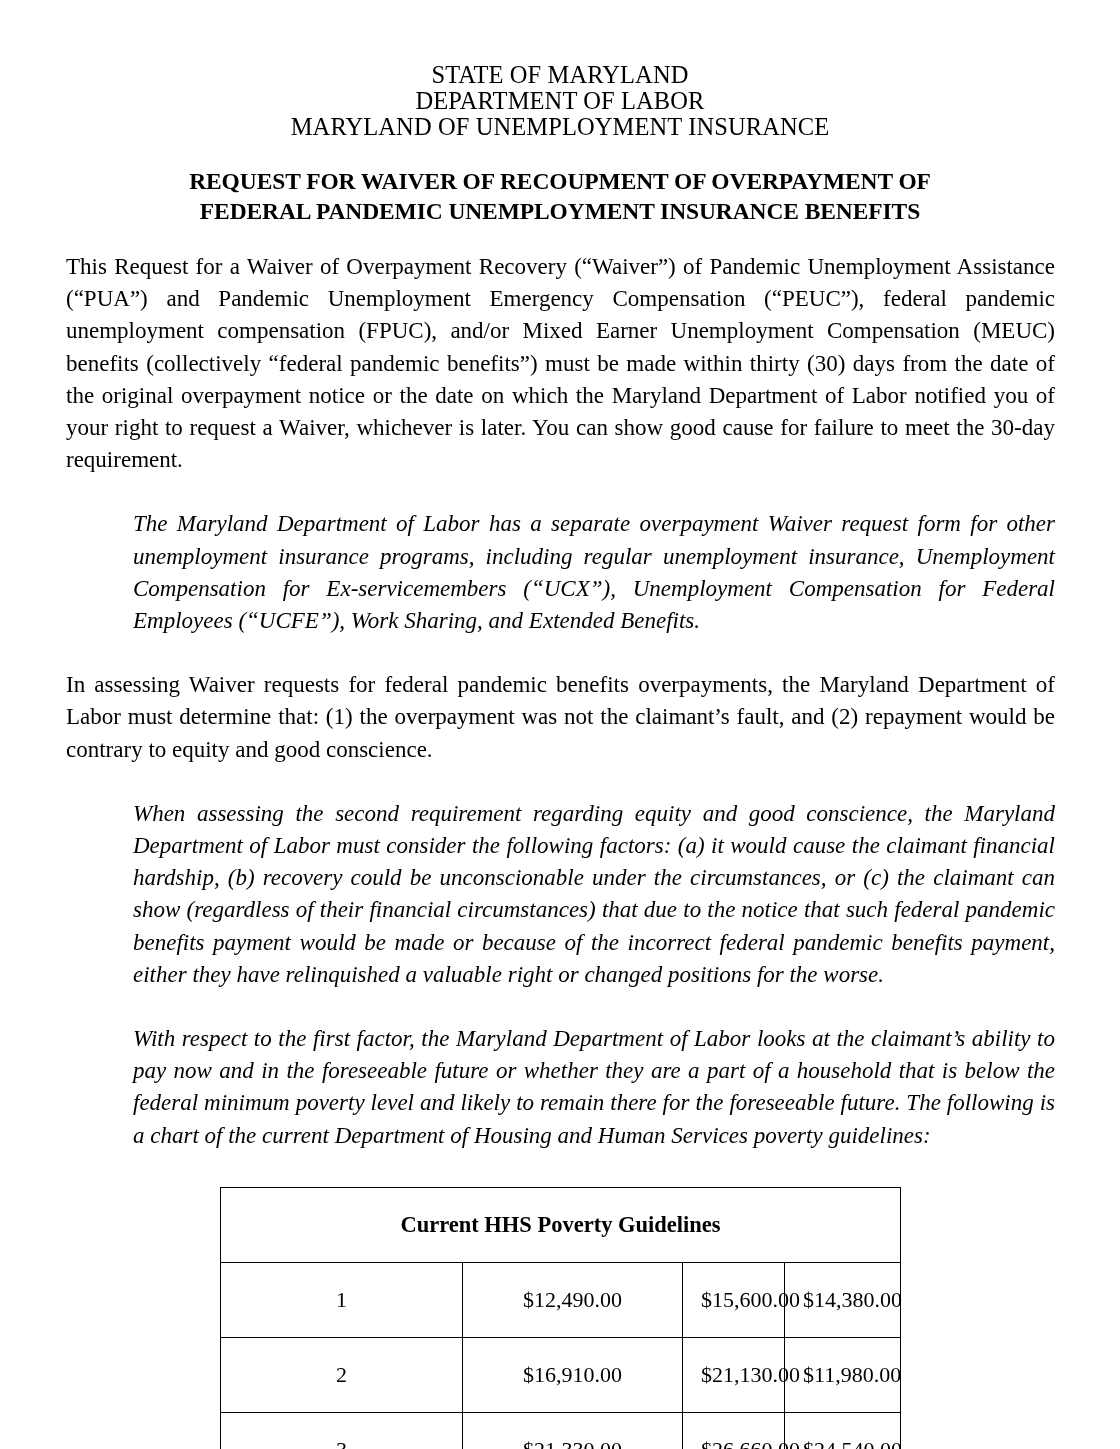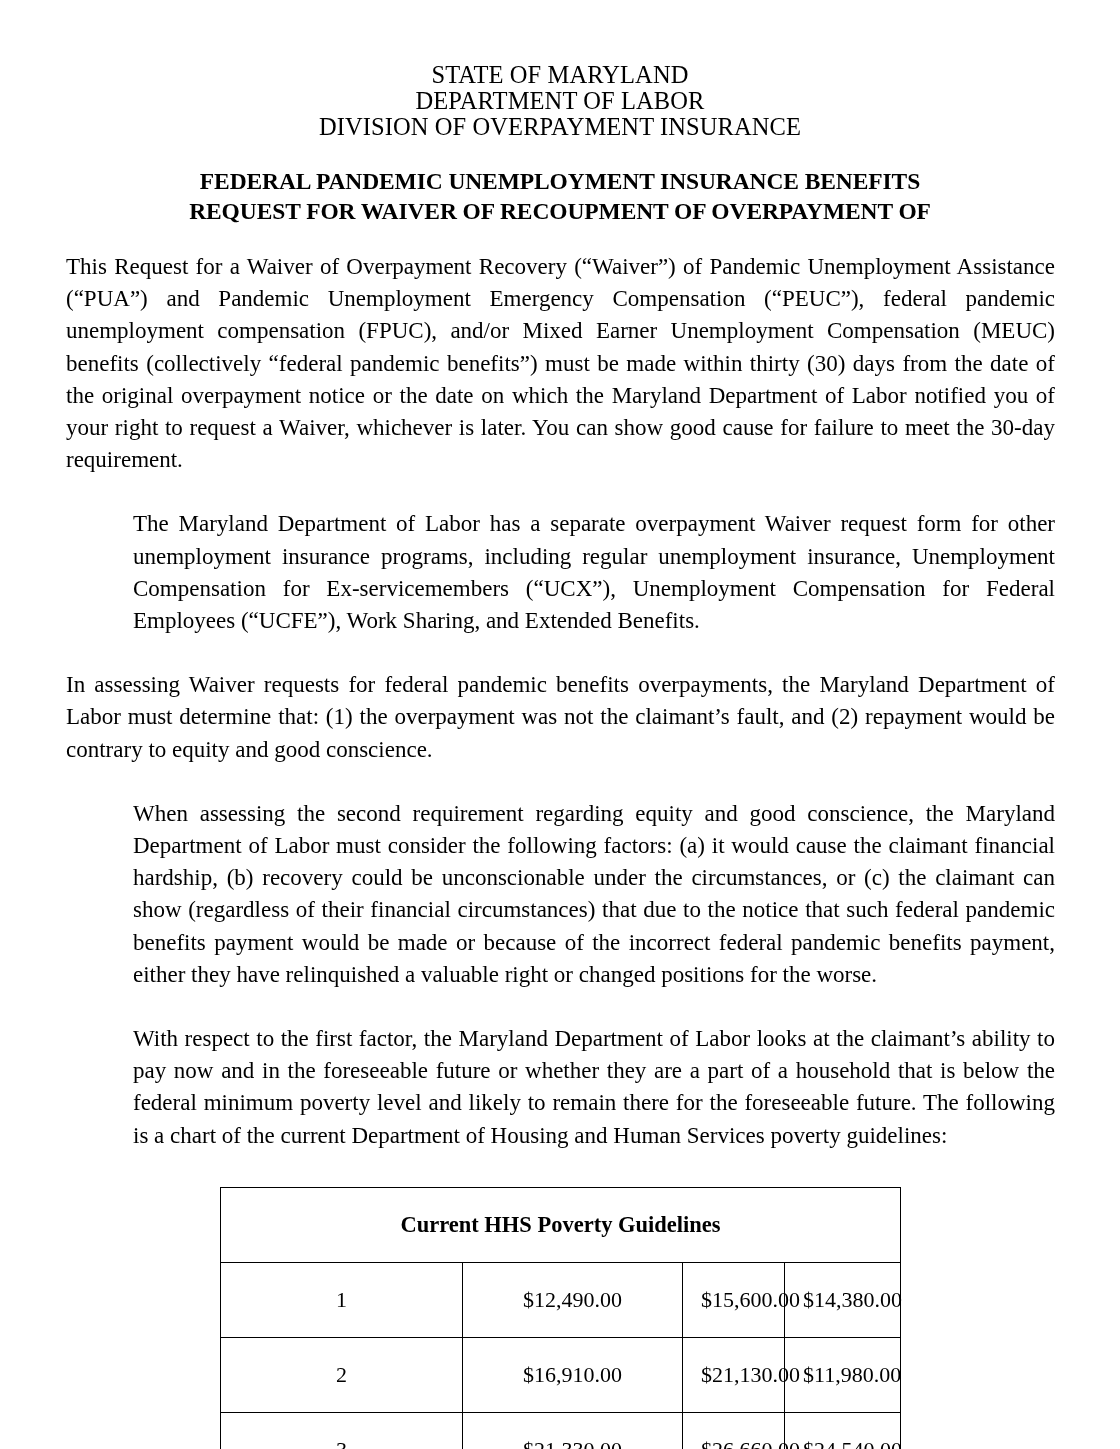--- a/index.html
+++ b/index.html
@@ -52,20 +52,21 @@
     font-size: 23px;
     line-height: 32.2px;
     text-align: justify;
     text-justify: inter-word;
     hyphens: none;
   }
   p.para.first { margin-top: 25px; }
   p.para.indent {
     margin-left: 67px;
     margin-top: 32px;
+    font-style: italic;
   }
   p.para.flush {
     margin-top: 32px;
   }
 
   
   .table-wrap {
     margin-top: 35px;
     margin-left: 154px;   
     width: 680px;
@@ -113,26 +114,26 @@
   col.c-hawaii  { width: 116px; }
 </style>
 </head>
 <body>
 
 <div class="page">
 
   <div class="hdr-block">
     <div class="hdr-line">STATE OF MARYLAND</div>
     <div class="hdr-line">DEPARTMENT OF LABOR</div>
-    <div class="hdr-line">DIVISION OF OVERPAYMENT INSURANCE</div>
+    <div class="hdr-line">MARYLAND OF UNEMPLOYMENT INSURANCE</div>
   </div>
 
   <div class="doc-title">
+    <span class="t-line">REQUEST FOR WAIVER OF RECOUPMENT OF OVERPAYMENT OF</span>
     <span class="t-line">FEDERAL PANDEMIC UNEMPLOYMENT INSURANCE BENEFITS</span>
-    <span class="t-line">REQUEST FOR WAIVER OF RECOUPMENT OF OVERPAYMENT OF</span>
   </div>
 
   <div class="body-wrap">
 
     <p class="para first">This Request for a Waiver of Overpayment Recovery (“Waiver”) of Pandemic Unemployment Assistance (“PUA”) and Pandemic Unemployment Emergency Compensation (“PEUC”), federal pandemic unemployment compensation (FPUC), and/or Mixed Earner Unemployment Compensation (MEUC) benefits (collectively “federal pandemic benefits”) must be made within thirty (30) days from the date of the original overpayment notice or the date on which the Maryland Department of Labor notified you of your right to request a Waiver, whichever is later. You can show good cause for failure to meet the 30-day requirement.</p>
 
     <p class="para indent">The Maryland Department of Labor has a separate overpayment Waiver request form for other unemployment insurance programs, including regular unemployment insurance, Unemployment Compensation for Ex-servicemembers (“UCX”), Unemployment Compensation for Federal Employees (“UCFE”), Work Sharing, and Extended Benefits.</p>
 
     <p class="para flush">In assessing Waiver requests for federal pandemic benefits overpayments, the Maryland Department of Labor must determine that: (1) the overpayment was not the claimant’s fault, and (2) repayment would be contrary to equity and good conscience.</p>
 

